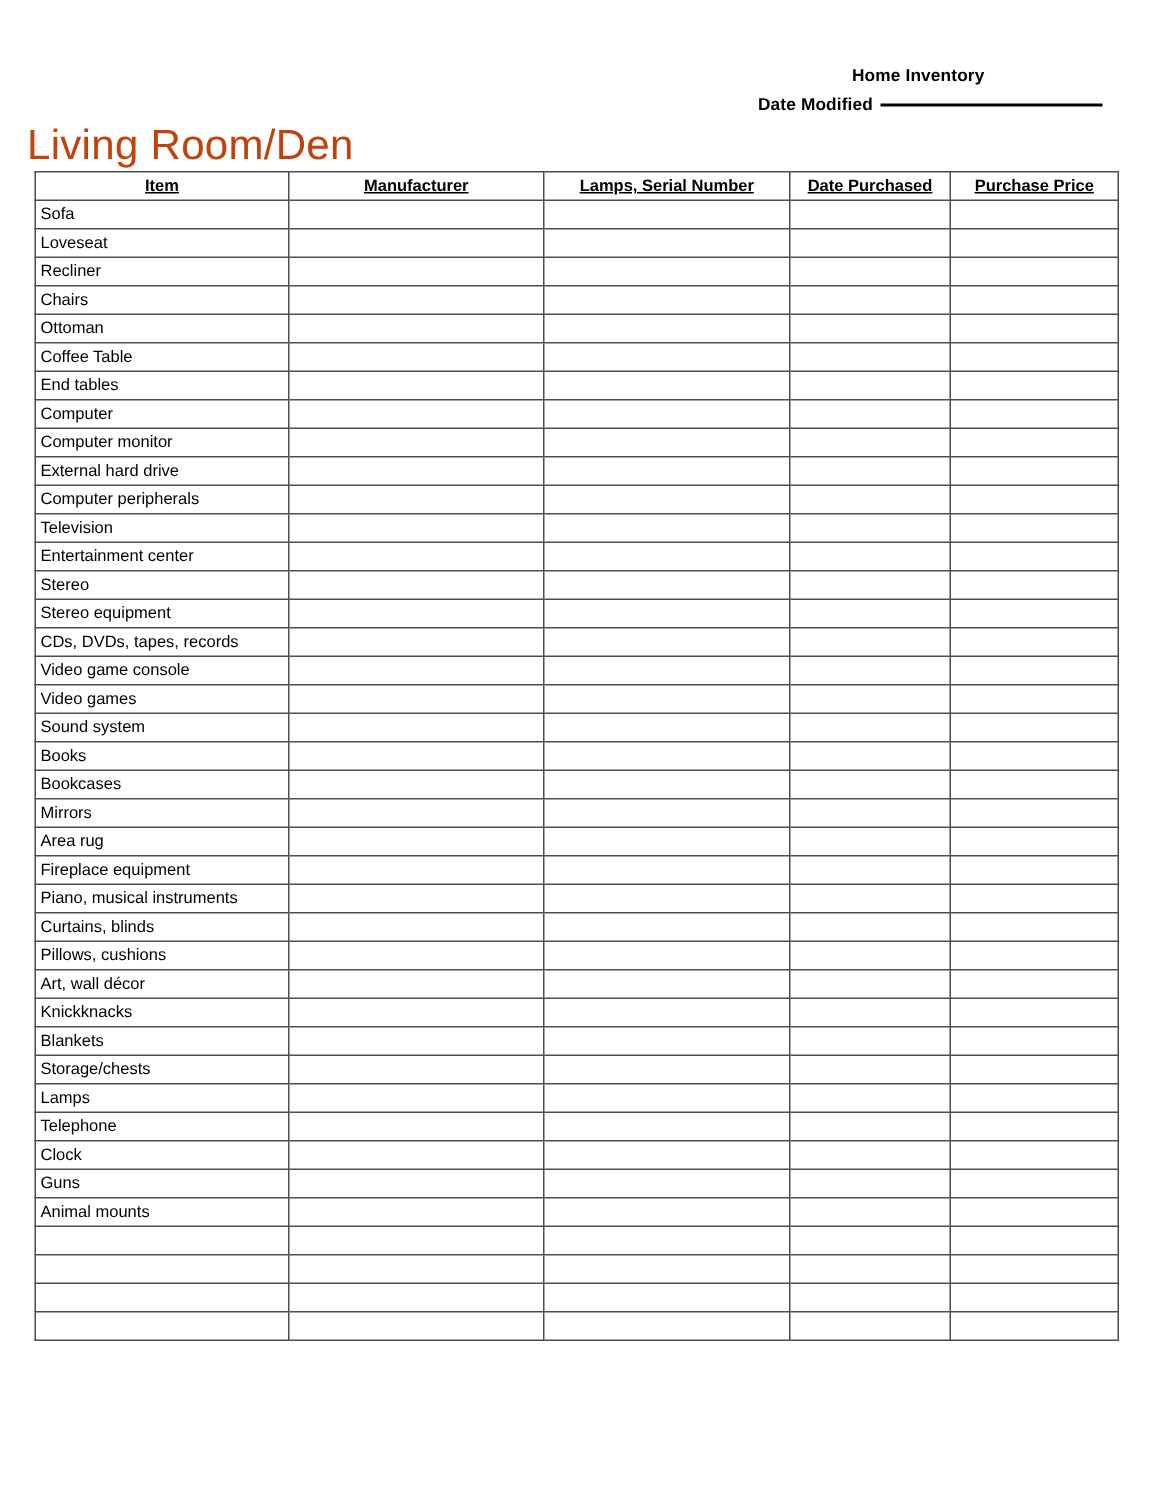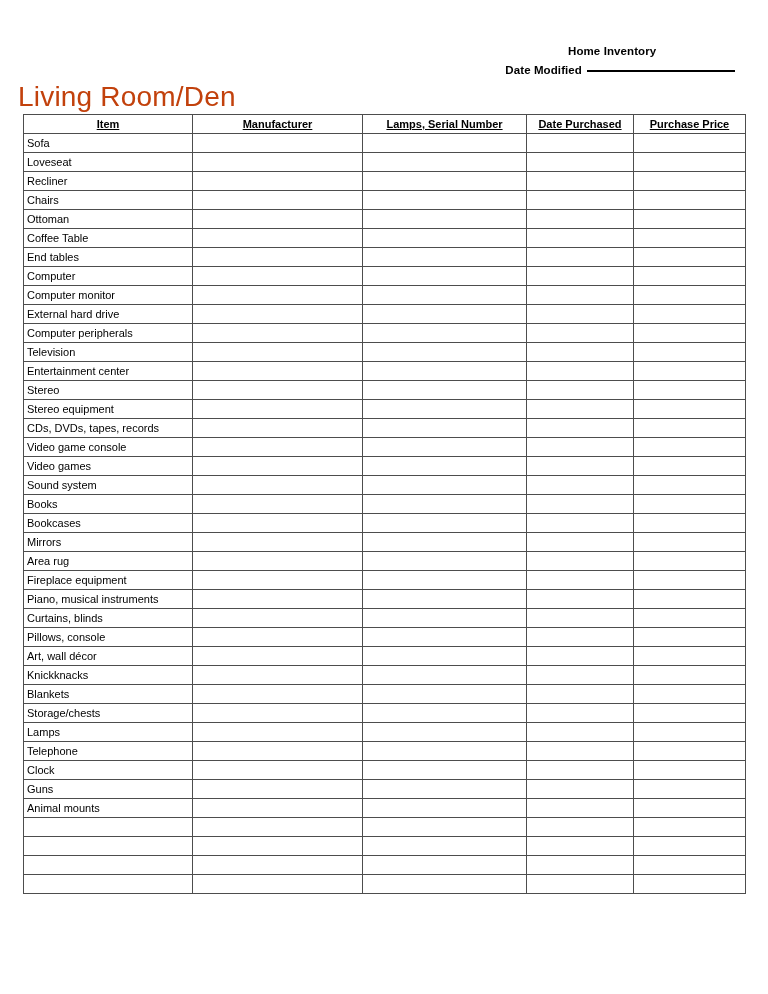--- a/index.html
+++ b/index.html
@@ -322,21 +322,21 @@
             <td></td>
           </tr>
           <tr>
             <td class="item-cell">Curtains, blinds</td>
             <td></td>
             <td></td>
             <td></td>
             <td></td>
           </tr>
           <tr>
-            <td class="item-cell">Pillows, console</td>
+            <td class="item-cell">Pillows, cushions</td>
             <td></td>
             <td></td>
             <td></td>
             <td></td>
           </tr>
           <tr>
             <td class="item-cell">Art, wall décor</td>
             <td></td>
             <td></td>
             <td></td>

